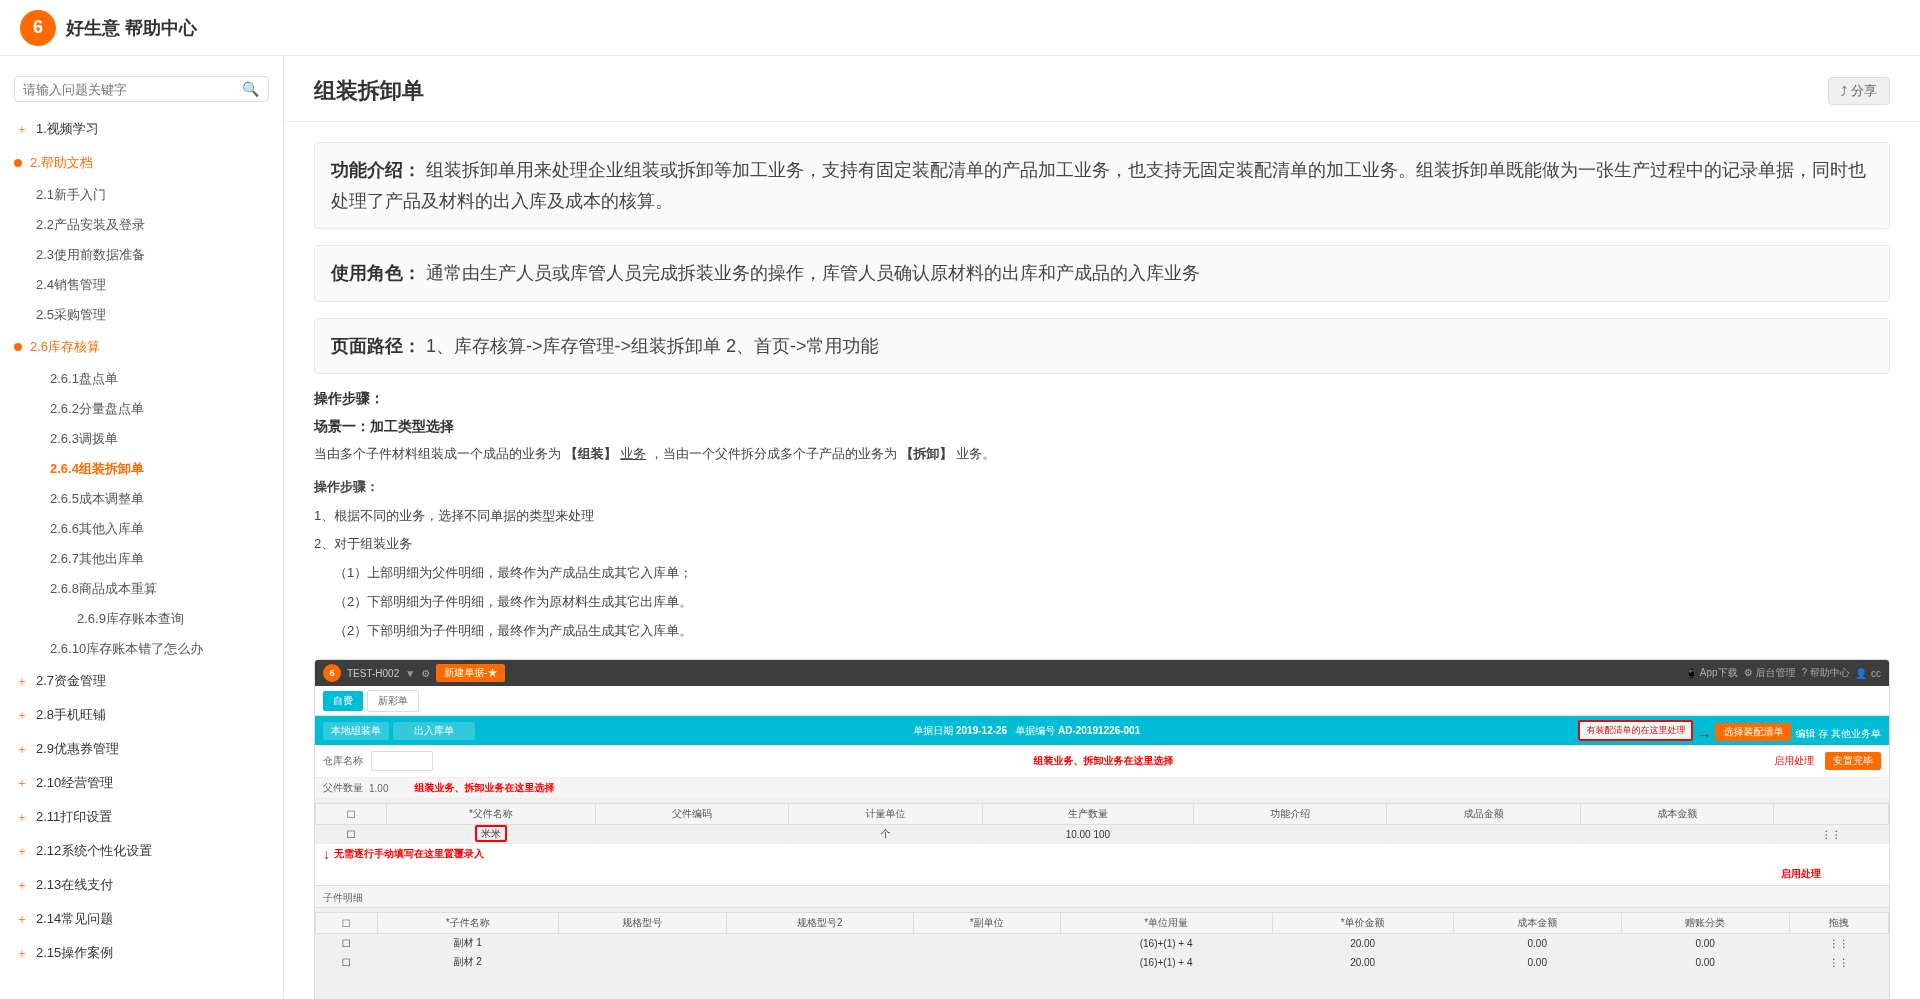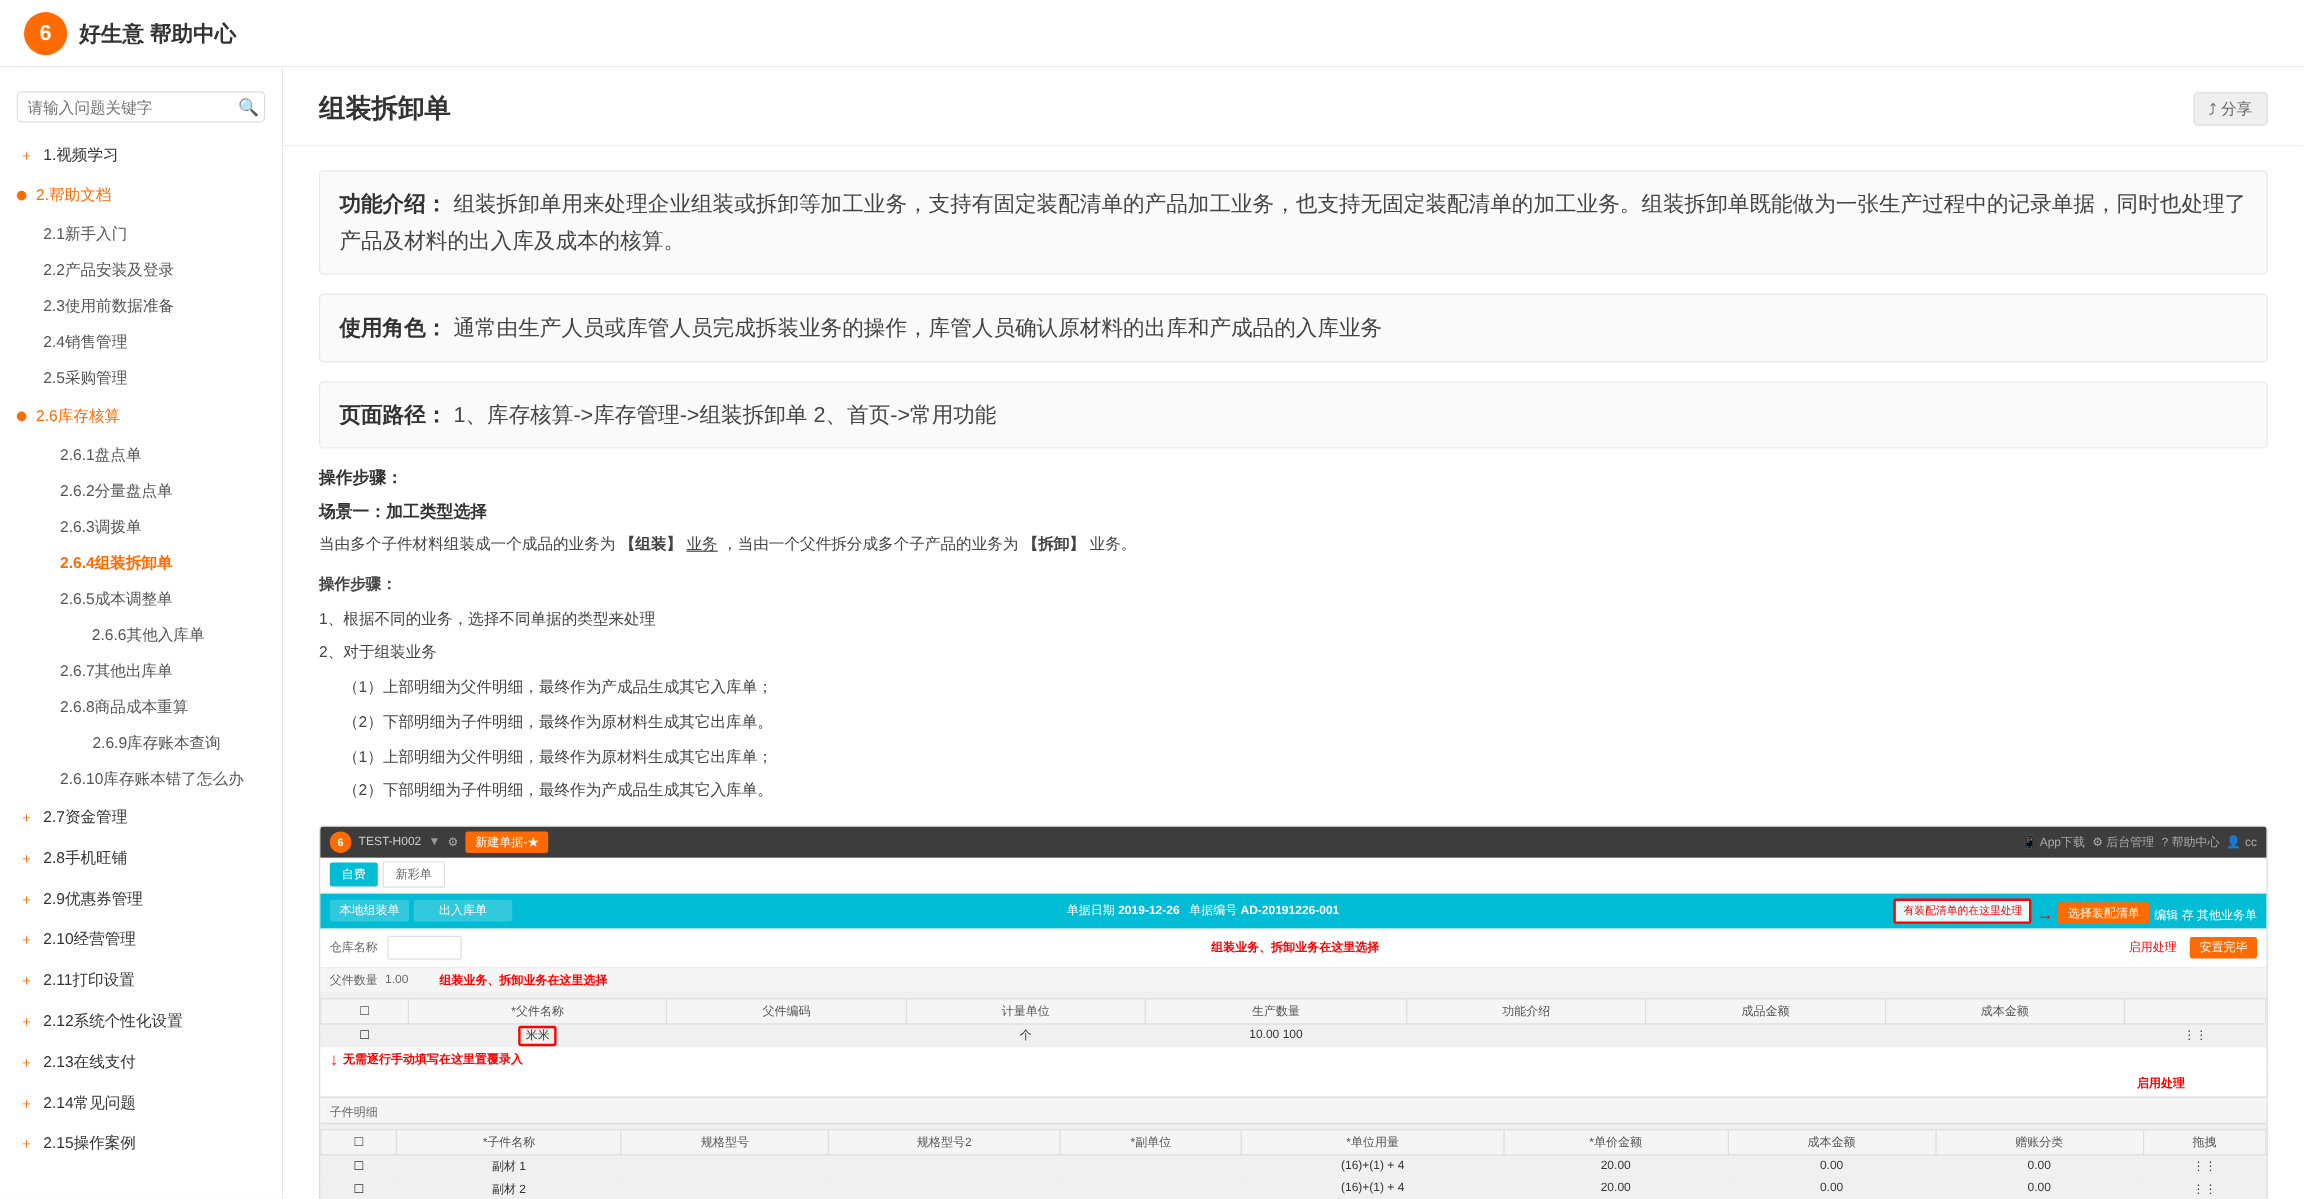--- a/index.html
+++ b/index.html
@@ -7,21 +7,21 @@
 
     
     .header { height: 56px; background: #fff; display: flex; align-items: center; padding: 0 20px; border-bottom: 1px solid #e8e8e8; flex-shrink: 0; }
     .logo-circle { width: 36px; height: 36px; background: #ff6b00; border-radius: 50%; display: flex; align-items: center; justify-content: center; color: #fff; font-size: 18px; font-weight: bold; margin-right: 10px; flex-shrink: 0; }
     .header-title { font-size: 18px; font-weight: bold; color: #333; }
 
     
     .layout { display: flex; flex: 1; overflow: hidden; }
 
     
-    .sidebar { width: 236px; background: #fff; border-right: 1px solid #e8e8e8; overflow-y: auto; flex-shrink: 0; padding: 10px 0; }
+    .sidebar { width: 284px; background: #fff; border-right: 1px solid #e8e8e8; overflow-y: auto; flex-shrink: 0; padding: 10px 0; }
     .search-box { display: flex; align-items: center; margin: 10px 14px; border: 1px solid #ddd; border-radius: 4px; padding: 4px 8px; }
     .search-box input { border: none; outline: none; flex: 1; font-size: 13px; color: #999; background: transparent; }
     .search-icon { color: #999; font-size: 14px; }
 
     .nav-item { display: flex; align-items: center; padding: 8px 14px; cursor: pointer; font-size: 13px; color: #333; }
     .nav-item .nav-icon { width: 16px; height: 16px; margin-right: 6px; display: flex; align-items: center; justify-content: center; font-size: 12px; color: #ff6b00; flex-shrink: 0; }
 
     .nav-sub-item { padding: 6px 14px 6px 36px; cursor: pointer; font-size: 13px; color: #555; }
     .nav-sub-item.active { color: #ff6b00; font-weight: bold; }
 
@@ -109,21 +109,21 @@
     </div>
     <div class="nav-sub-item" style="padding-left:50px;">
       <span>2.6.3调拨单</span>
     </div>
     <div class="nav-sub-item active" style="padding-left:50px;">
       <span>2.6.4组装拆卸单</span>
     </div>
     <div class="nav-sub-item" style="padding-left:50px;">
       <span>2.6.5成本调整单</span>
     </div>
-    <div class="nav-sub-item" style="padding-left:26px;text-align:center;">
+    <div class="nav-sub-item" style="padding-left:50px;">
       <span>2.6.6其他入库单</span>
     </div>
     <div class="nav-sub-item" style="padding-left:50px;">
       <span>2.6.7其他出库单</span>
     </div>
     <div class="nav-sub-item" style="padding-left:50px;">
       <span>2.6.8商品成本重算</span>
     </div>
     <div class="nav-sub-item" style="padding-left:77px;">
       <span>2.6.9库存账本查询</span>
@@ -207,21 +207,20 @@
           <span class="underline">业务</span>
           <span>，当由一个父件拆分成多个子产品的业务为</span>
           <strong>【拆卸】</strong>
           <span>业务。</span>
         </p>
         <p style="margin-top:8px;font-weight:bold;">操作步骤：</p>
         <p>1、根据不同的业务，选择不同单据的类型来处理</p>
         <p>2、对于组装业务</p>
         <p class="indent1">（1）上部明细为父件明细，最终作为产成品生成其它入库单；</p>
         <p class="indent1">（2）下部明细为子件明细，最终作为原材料生成其它出库单。</p>
-        <p class="indent1">（1）上部明细为父件明细，最终作为原材料生成其它出库单；</p>
         <p class="indent1">（2）下部明细为子件明细，最终作为产成品生成其它入库单。</p>
       </div>
 
       <div class="screenshot-container">
         <div class="mock-wrapper" style="position:relative;">
 
           <div style="background:#3d3d3d; height:26px; display:flex; align-items:center; padding:0 8px; gap:6px;">
             <div style="width:18px;height:18px;background:#ff6b00;border-radius:50%;display:flex;align-items:center;justify-content:center;color:#fff;font-size:9px;font-weight:bold;">6</div>
             <span style="color:#ccc;font-size:10px;">TEST-H002</span>
             <span style="color:#999;font-size:10px;">▼</span>

